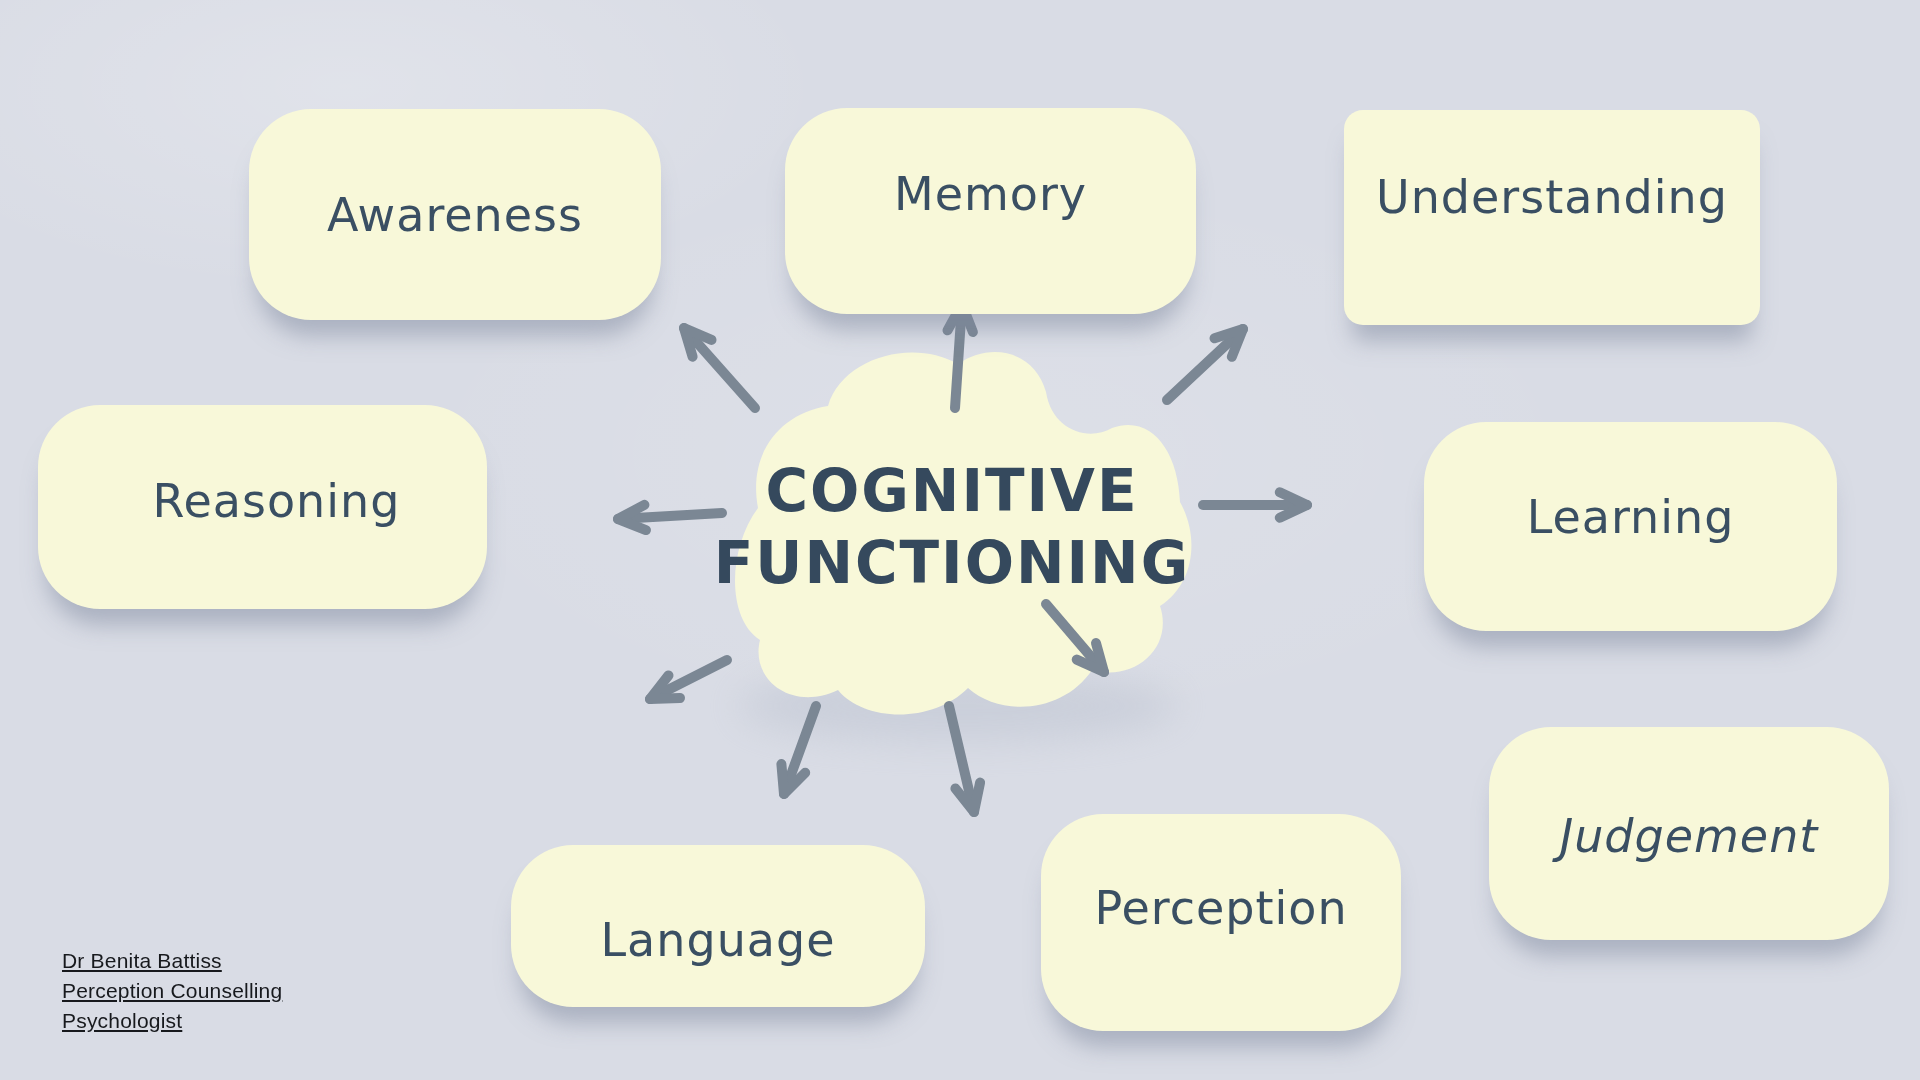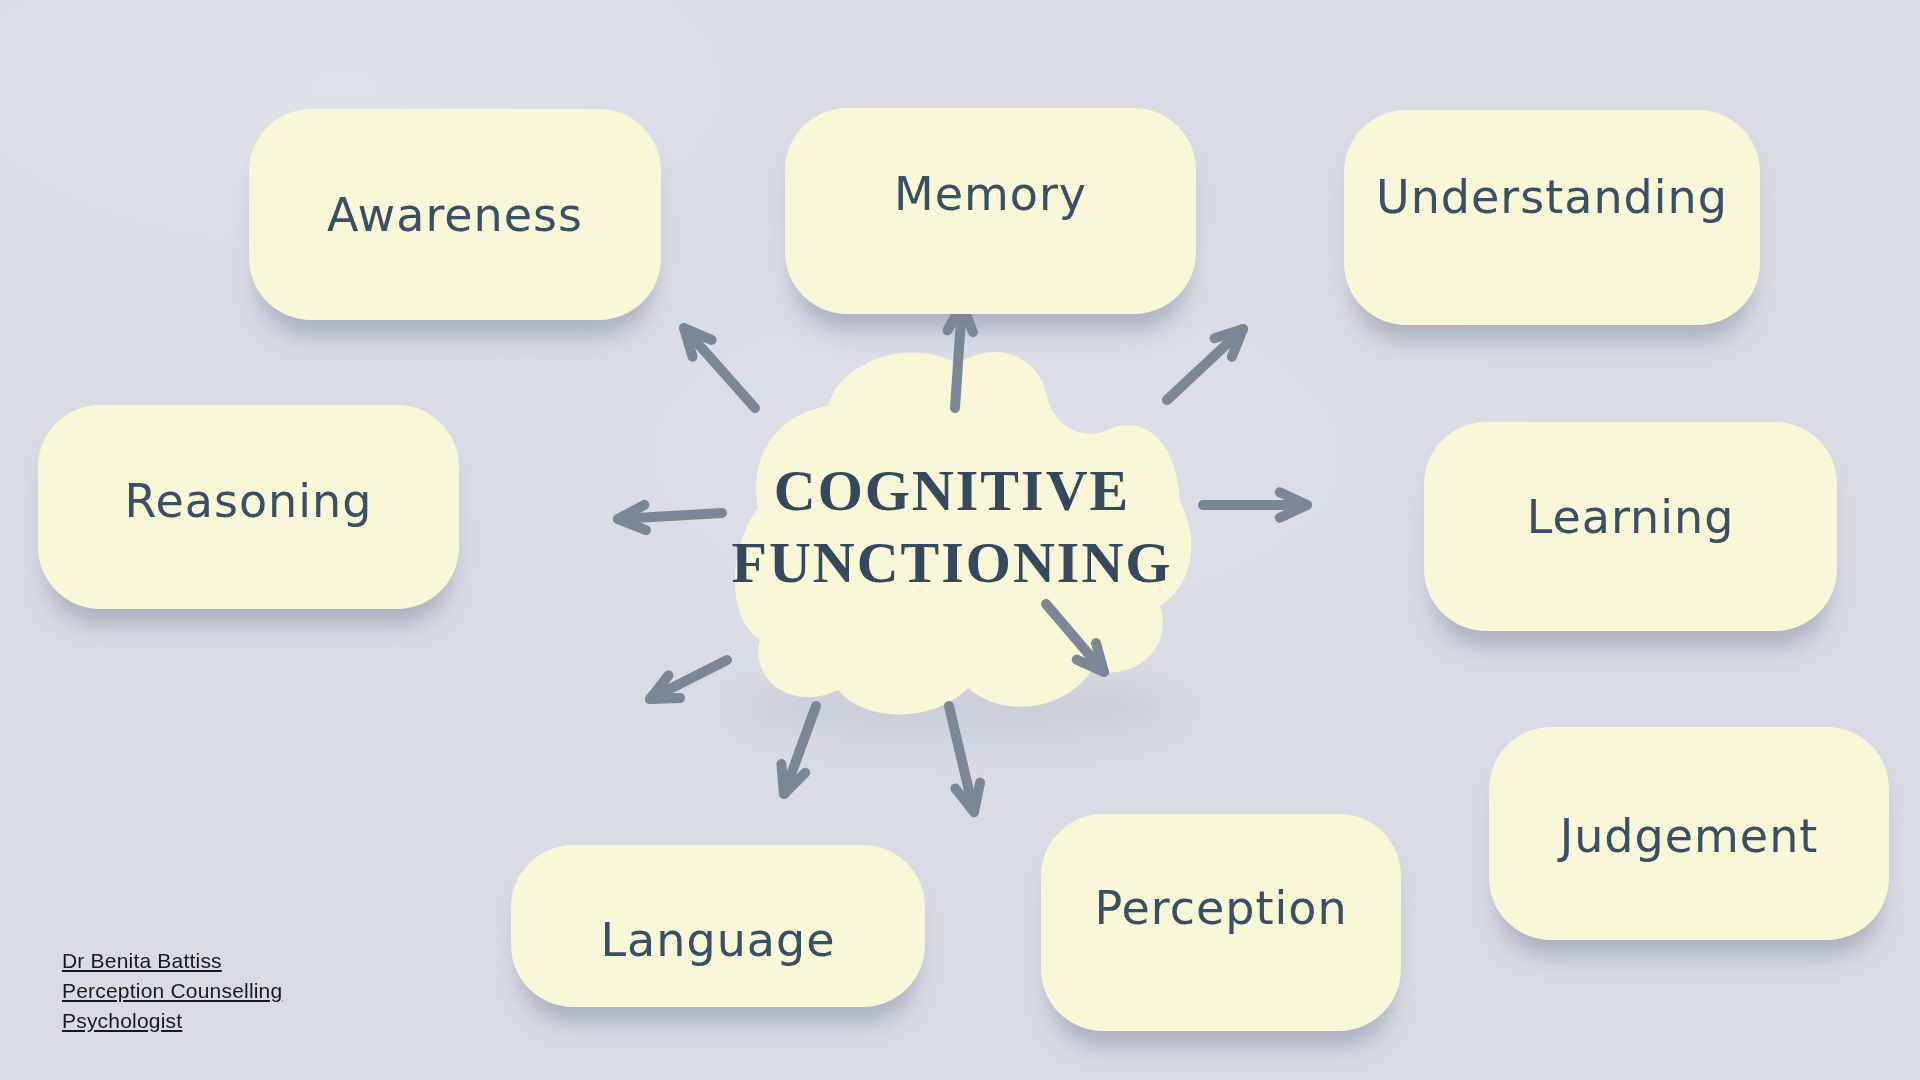--- a/index.html
+++ b/index.html
@@ -43,21 +43,20 @@
     position: absolute;
     left: 630px;
     top: 455px;
     width: 644px;
     text-align: center;
     color: #35495d;
     font-weight: bold;
     font-size: 58px;
     line-height: 72px;
     letter-spacing: 2px;
-    font-family: Liberation Serif, serif;
   }
   #attribution {
     position: absolute;
     left: 62px;
     top: 946px;
     color: #17191d;
     font-family: "Liberation Sans", sans-serif;
     font-size: 21px;
     line-height: 30px;
     letter-spacing: 0.2px;
@@ -150,43 +149,43 @@
   </div>
 
   <div class="node-card" style="left:249px; top:109px; width:412px; height:211px;justify-content:center;">
     <span class="node-label">Awareness</span>
   </div>
 
   <div class="node-card" style="left:785px; top:72px; width:411px; height:206px;margin-top:36px;">
     <span class="node-label" style="transform: translateY(-17px);">Memory</span>
   </div>
 
-  <div class="node-card" style="left:1344px; top:110px; width:416px; height:215px;">
+  <div class="node-card" style="left:1344px; top:110px; width:416px; height:215px;border-radius:19px;">
     <span class="node-label" style="transform: translateY(-21px);">Understanding</span>
   </div>
 
-  <div class="node-card" style="left:38px; top:405px; width:421px; height:204px;">
+  <div class="node-card" style="left:38px; top:405px; width:421px; height:204px;padding-left:28px;">
     <span class="node-label" style="transform: translateY(-6px);">Reasoning</span>
   </div>
 
   <div class="node-card" style="left:1424px; top:422px; width:413px; height:209px;">
     <span class="node-label" style="transform: translateY(-10px);">Learning</span>
   </div>
 
 
   <div class="node-card" style="left:511px; top:845px; width:414px; height:162px;">
     <span class="node-label" style="transform: translateY(14px);">Language</span>
   </div>
 
   <div class="node-card" style="left:1041px; top:807px; width:360px; height:217px;margin-top:7px;">
     <span class="node-label" style="transform: translateY(-15px);">Perception</span>
   </div>
 
   <div class="node-card" style="left:1489px; top:727px; width:400px; height:213px;">
-    <span class="node-label" style="transform: translateY(2px);">Judgement</span>
+    <span class="node-label" style="transform: translateY(2px); font-style: italic;">Judgement</span>
   </div>
 
   <div id="attribution">
     <div>Dr Benita Battiss</div>
     <div>Perception Counselling</div>
     <div>Psychologist</div>
   </div>
 
 </div>
 

